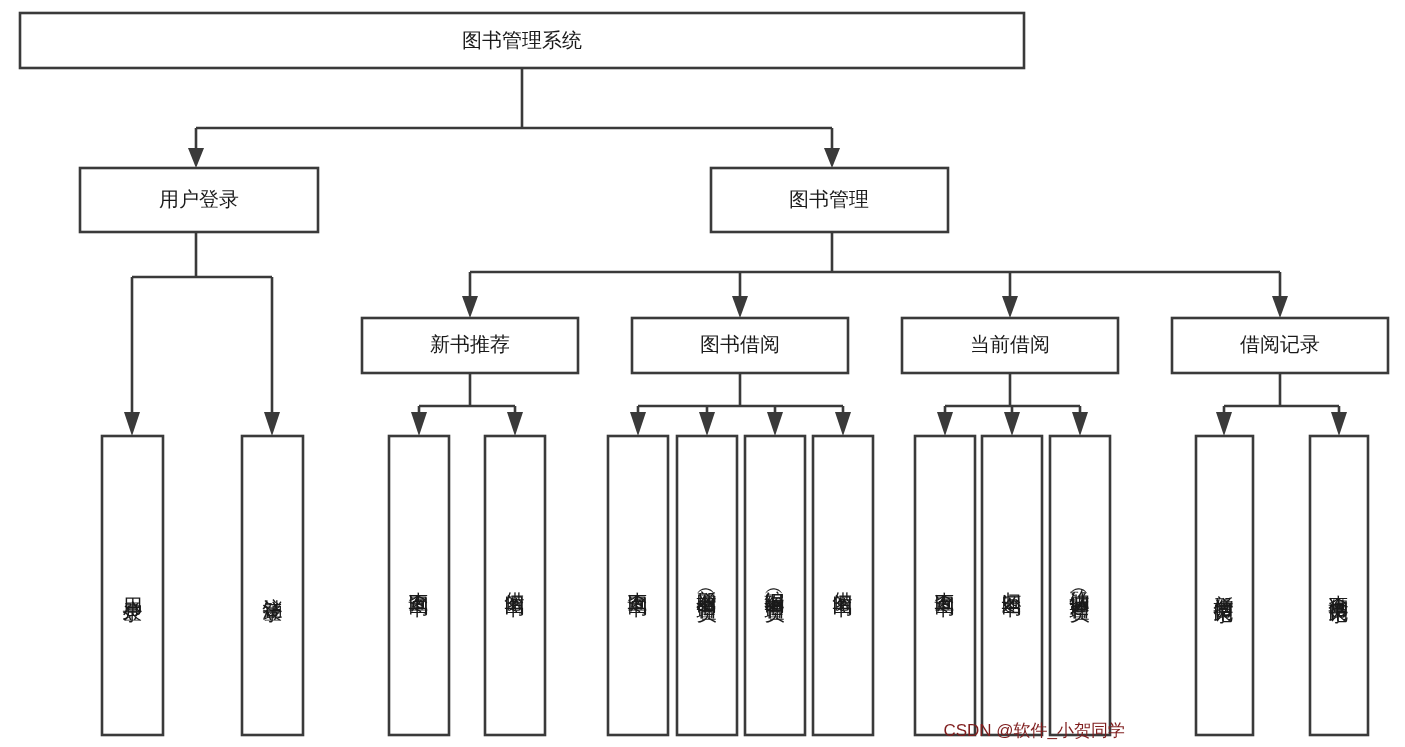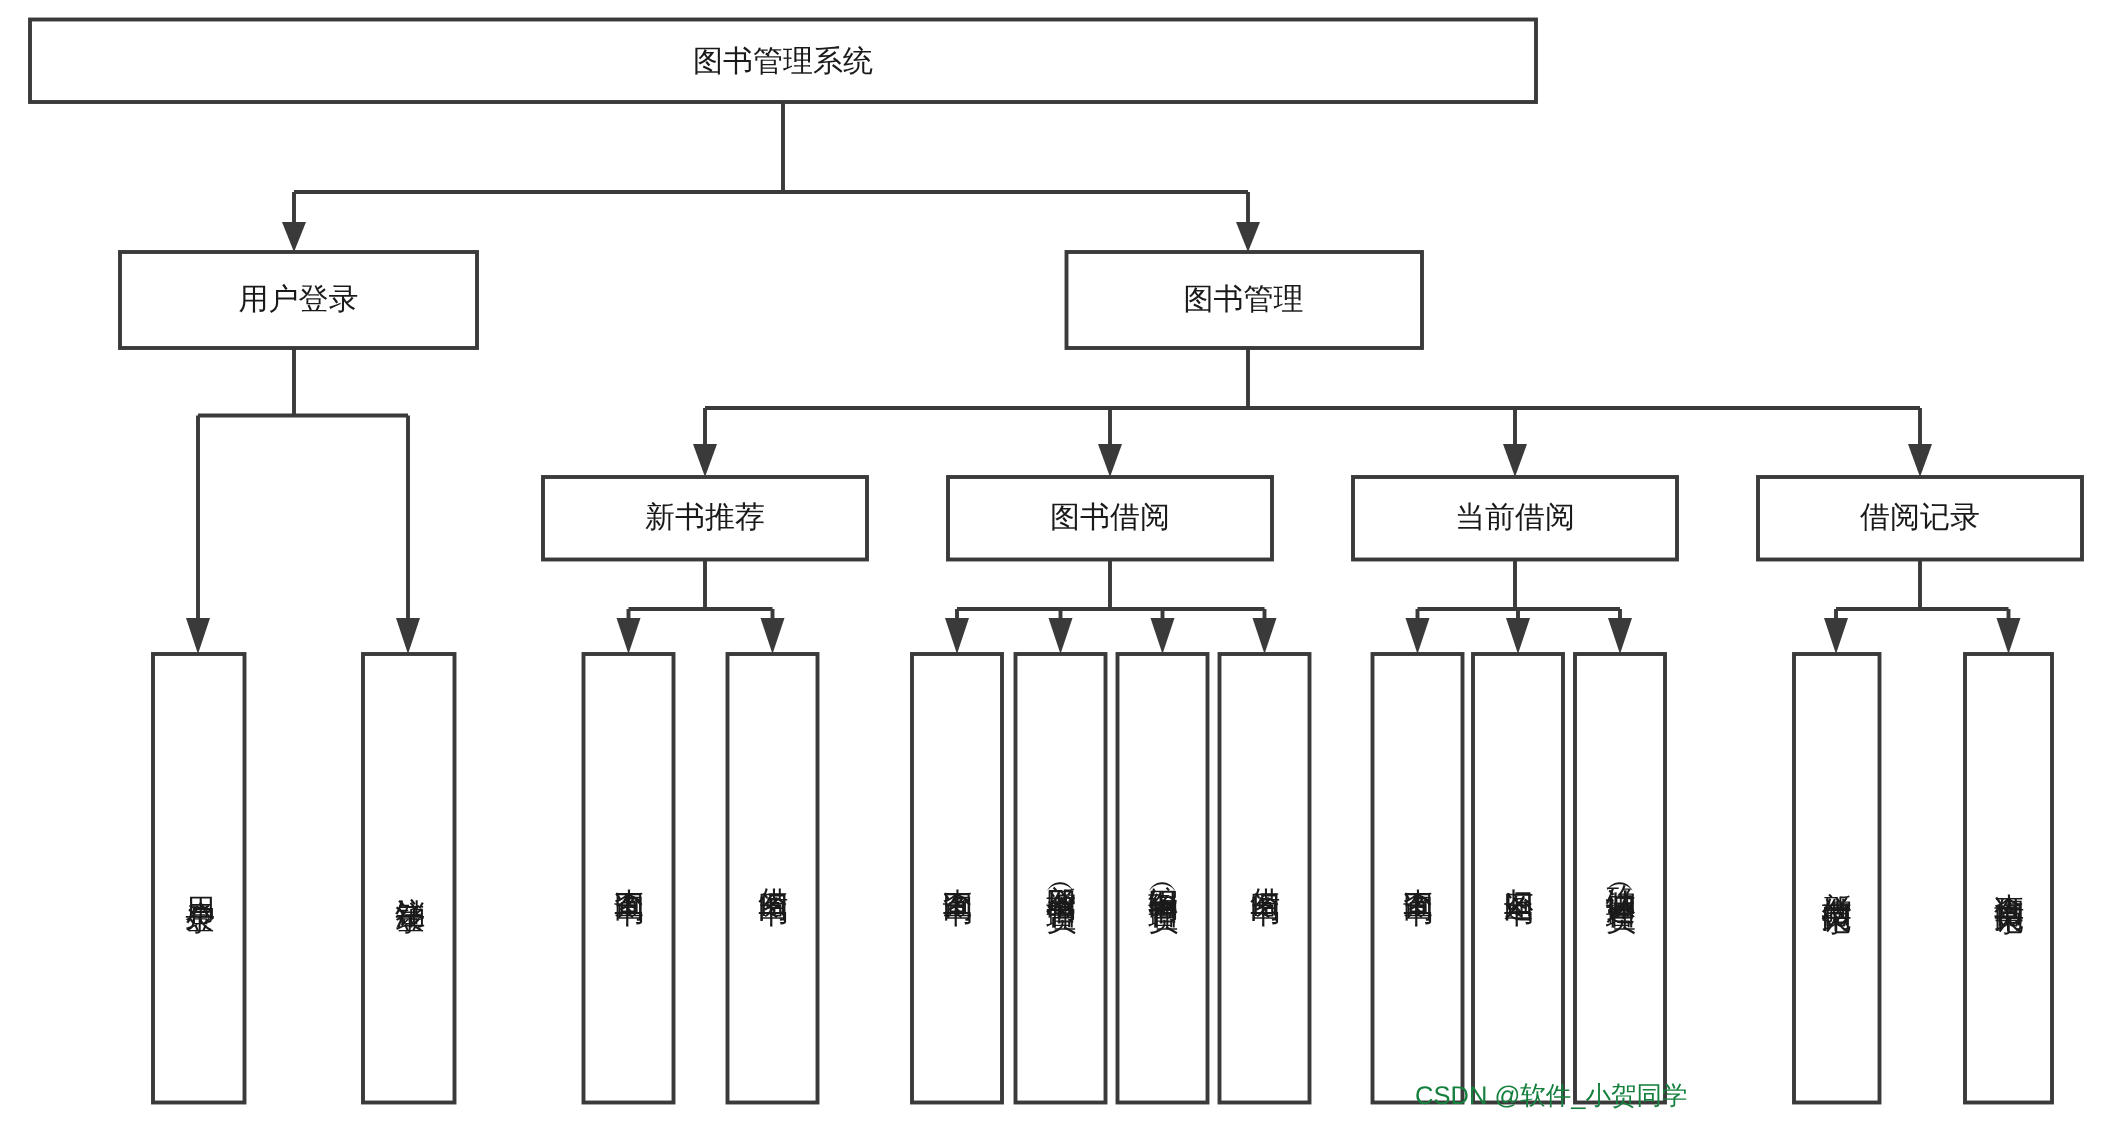--- a/index.html
+++ b/index.html
@@ -57,21 +57,21 @@
     writing-mode: vertical-rl;
     dominant-baseline: central;
     letter-spacing: 2px;
   }
   .watermark {
     position: absolute;
     right: 8px;
     bottom: 5px;
     font-family: "Liberation Sans", sans-serif;
     font-size: 17px;
-    color: #15803d;
+    color: #7f1d1d;
     white-space: nowrap;
     pointer-events: none;
   }
 </style>
 </head>
 <body>
 
 <div id="diagram-root">
   <svg class="flow" viewBox="0 0 1405 747" xmlns="http://www.w3.org/2000/svg">
 

